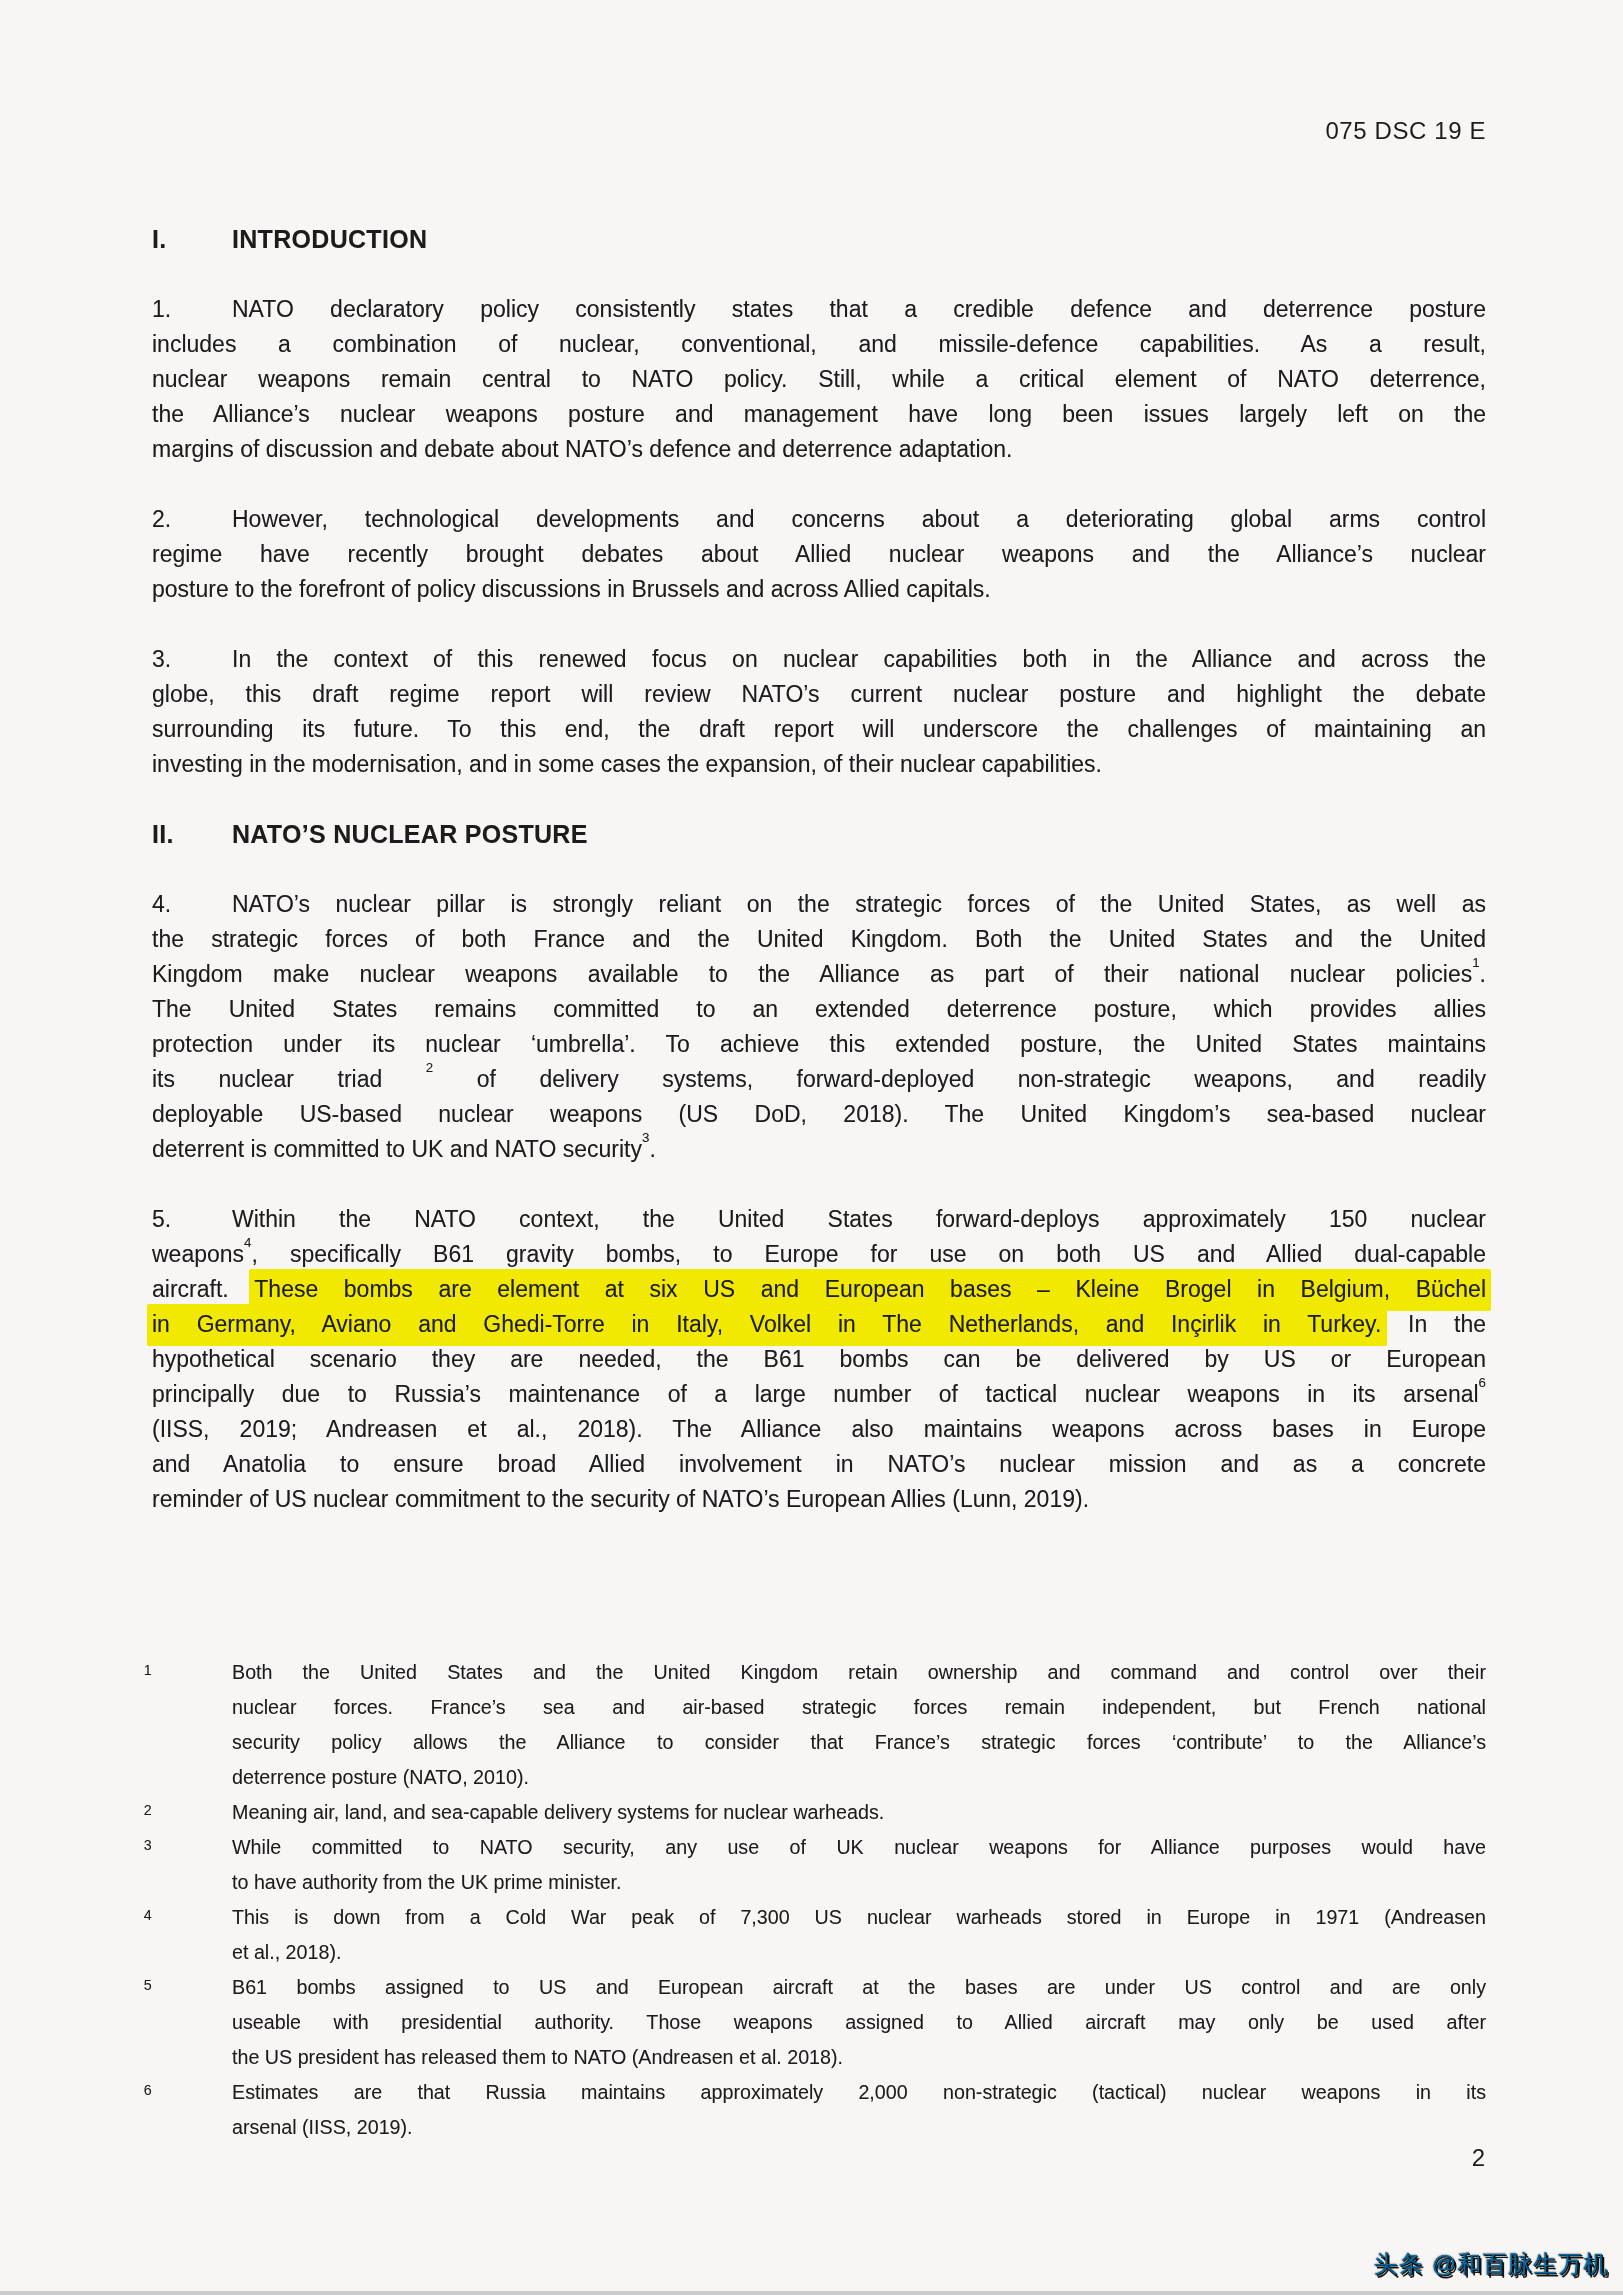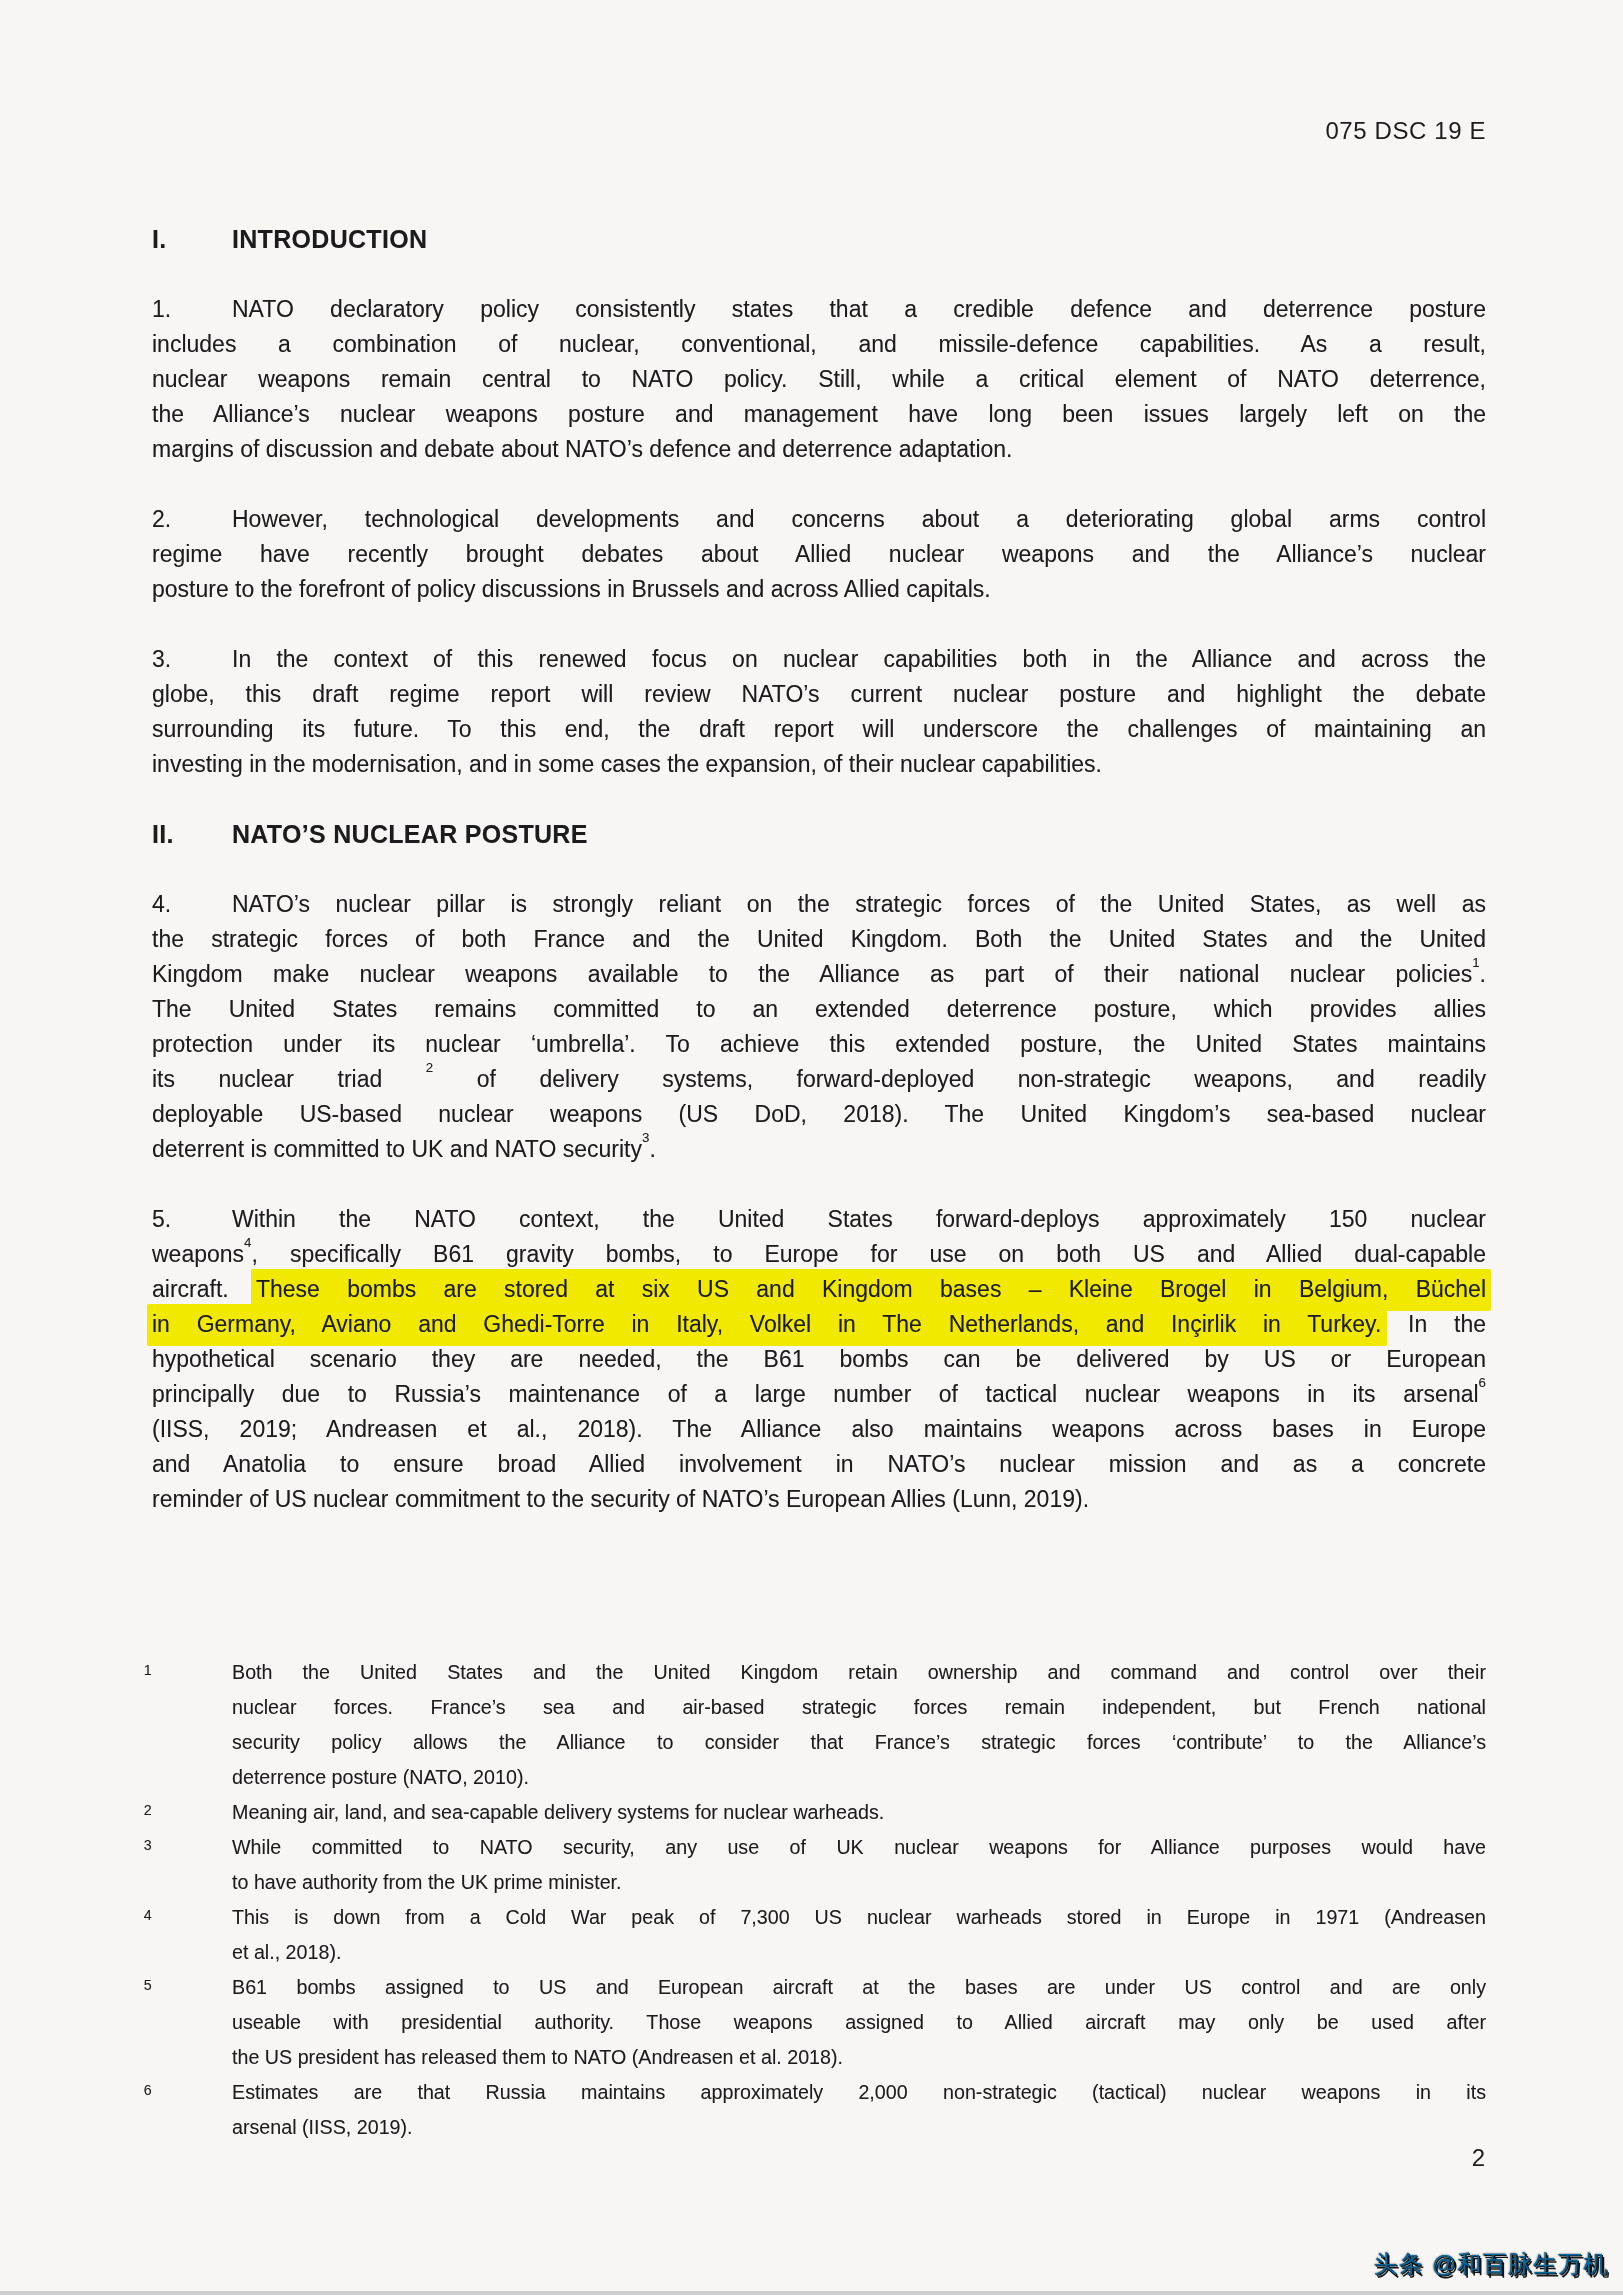--- a/index.html
+++ b/index.html
@@ -105,21 +105,21 @@
         <div class="line jl"><span>Kingdom make nuclear weapons available to the Alliance as part of their national nuclear policies</span><sup class="supref">1</sup><span>.</span></div>
         <div class="line jl"><span>The United States remains committed to an extended deterrence posture, which provides allies</span></div>
         <div class="line jl"><span>protection under its nuclear ‘umbrella’. To achieve this extended posture, the United States maintains</span></div>
         <div class="line jl"><span>its nuclear triad </span><sup class="supref">2</sup><span> of delivery systems, forward-deployed non-strategic weapons, and readily</span></div>
         <div class="line jl"><span>deployable US-based nuclear weapons (US DoD, 2018). The United Kingdom’s sea-based nuclear</span></div>
         <div class="line"><span>deterrent is committed to UK and NATO security</span><sup class="supref">3</sup><span>.</span></div>
       </div>
       <div class="para">
         <div class="line jl first"><span class="pnum">5.</span><span><span>Within the NATO context, the United States forward-deploys approximately 150 nuclear</span></span></div>
         <div class="line jl"><span>weapons</span><sup class="supref">4</sup><span>, specifically B61 gravity bombs, to Europe for use on both US and Allied dual-capable</span></div>
-        <div class="line jl"><span>aircraft. </span><span><mark>These bombs are stored at six US and Kingdom bases – Kleine Brogel in Belgium, Büchel</mark></span></div>
+        <div class="line jl"><span>aircraft. </span><span><mark>These bombs are element at six US and European bases – Kleine Brogel in Belgium, Büchel</mark></span></div>
         <div class="line jl"><span><mark>in Germany, Aviano and Ghedi-Torre in Italy, Volkel in The Netherlands, and Inçirlik in Turkey.</mark></span><span> In the</span></div>
         <div class="line jl"><span>hypothetical scenario they are needed, the B61 bombs can be delivered by US or European</span></div>
         <div class="line jl"><span>principally due to Russia’s maintenance of a large number of tactical nuclear weapons in its arsenal</span><sup class="supref">6</sup></div>
         <div class="line jl"><span>(IISS, 2019; Andreasen et al., 2018). The Alliance also maintains weapons across bases in Europe</span></div>
         <div class="line jl"><span>and Anatolia to ensure broad Allied involvement in NATO’s nuclear mission and as a concrete</span></div>
         <div class="line"><span>reminder of US nuclear commitment to the security of NATO’s European Allies (Lunn, 2019).</span></div>
       </div>
     </div>
 
   <div id="footnotes">

